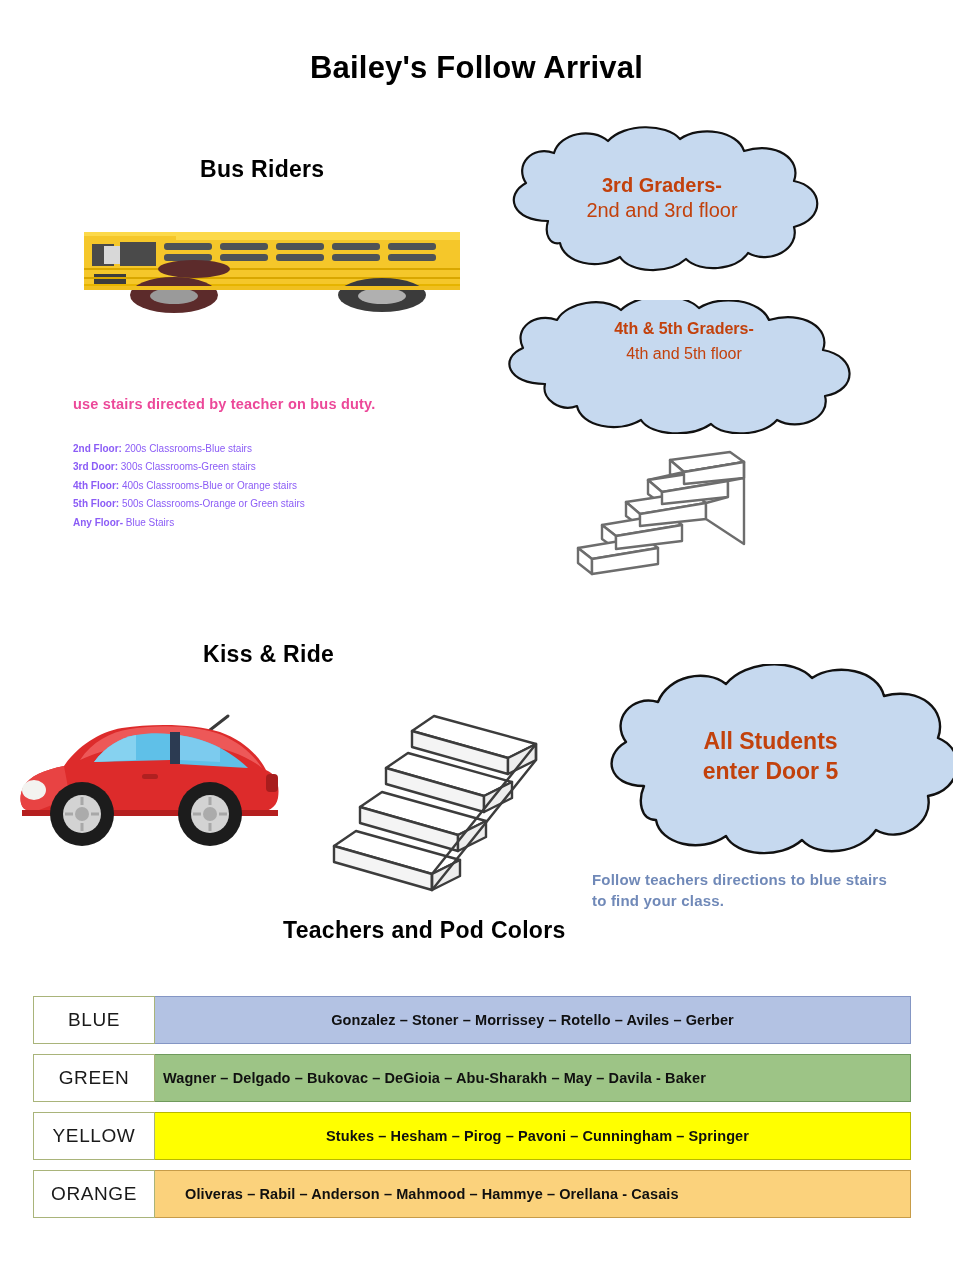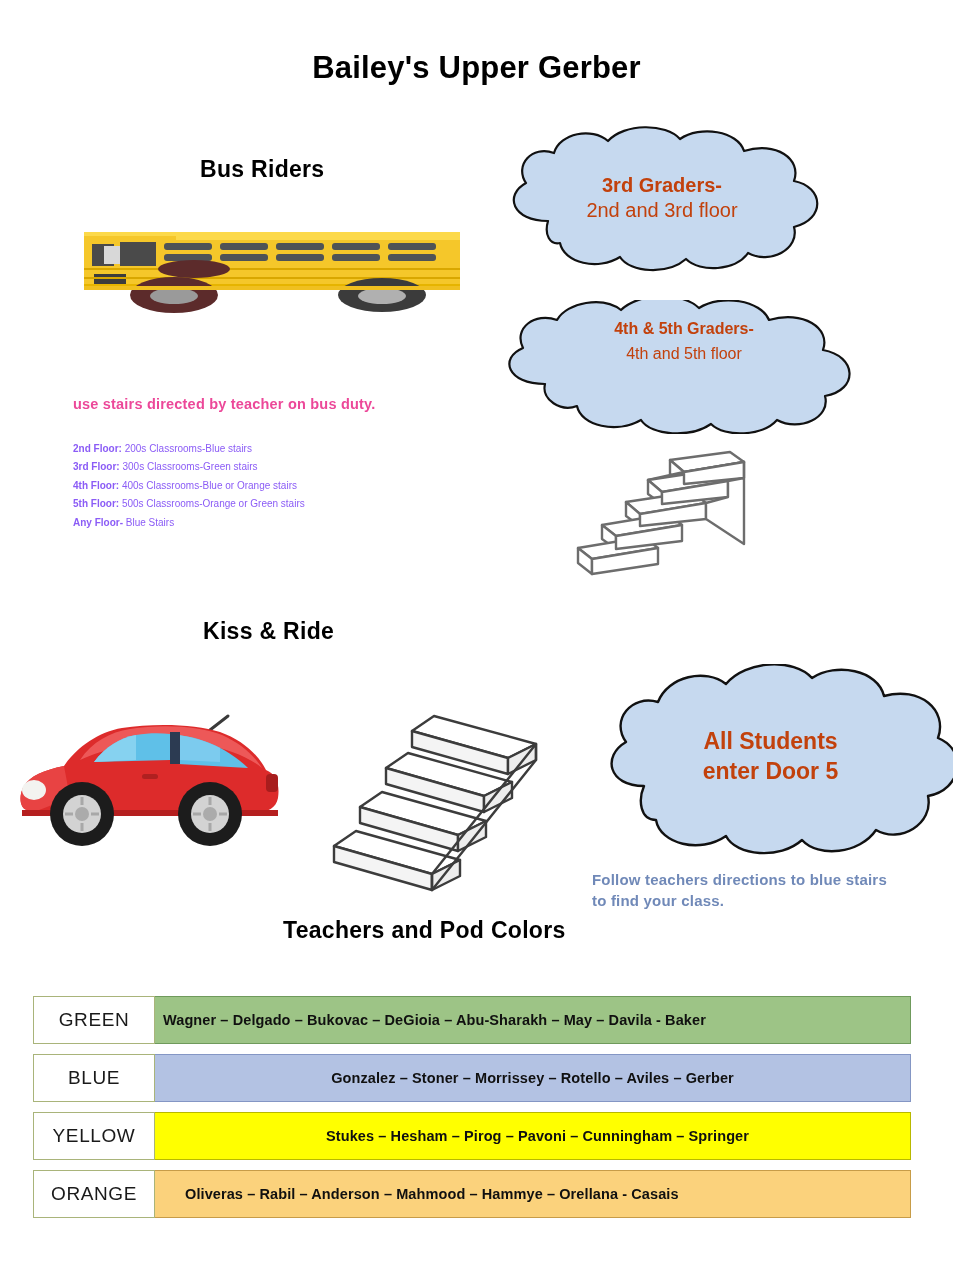--- a/index.html
+++ b/index.html
@@ -35,21 +35,21 @@
   }
 
   
   .section-heading {
     position: absolute;
     font-size: 23px;
     font-weight: bold;
     letter-spacing: 0.3px;
   }
   #heading-bus   { left: 200px; top: 156px; }
-  #heading-kiss  { left: 203px; top: 618px; }
+  #heading-kiss  { left: 203px; top: 641px; }
   #heading-pods  { left: 283px; top: 917px; }
 
   
   #bus-graphic {
     position: absolute;
     left: 82px; top: 222px;
     width: 380px; height: 92px;
   }
 
   
@@ -158,21 +158,21 @@
   .pod-row[data-pod="ORANGE"] .pod-names { background: #fbd27c; border-color: #c79c48; }
 
   .pod-row[data-pod="GREEN"]  .pod-names { justify-content: flex-start; padding-left: 8px; }
   .pod-row[data-pod="ORANGE"] .pod-names { justify-content: flex-start; padding-left: 30px; }
 </style>
 </head>
 <body>
 
 <div class="page">
 
-  <div id="page-title">Bailey's Upper Gerber</div>
+  <div id="page-title">Bailey's Follow Arrival</div>
 
   <div class="section-heading" id="heading-bus">Bus Riders</div>
 
   <svg id="bus-graphic" viewBox="0 0 380 92">
     <rect x="2" y="14" width="376" height="48" fill="#f5c72a"></rect>
     <rect x="2" y="10" width="376" height="8" fill="#fcd94a"></rect>
     <rect x="2" y="14" width="92" height="54" fill="#f5c72a"></rect>
 
     <rect x="10" y="22" width="22" height="22" fill="#4a4a4a"></rect>
     <rect x="22" y="24" width="16" height="18" fill="#d8d8d8"></rect>
@@ -204,21 +204,21 @@
     <rect x="2" y="64" width="376" height="4" fill="#f0c020"></rect>
   </svg>
 
   <div id="bus-duty-note">use stairs directed by teacher on bus duty.</div>
 
   <div id="floor-list">
     <div class="fl-row">
       <span class="fl-label">2nd Floor:</span><span class="fl-detail"> 200s Classrooms-Blue stairs</span>
     </div>
     <div class="fl-row">
-      <span class="fl-label">3rd Floor:</span><span class="fl-detail">  300s Classrooms-Green stairs</span>
+      <span class="fl-label">3rd Door:</span><span class="fl-detail">  300s Classrooms-Green stairs</span>
     </div>
     <div class="fl-row">
       <span class="fl-label">4th Floor:</span><span class="fl-detail">  400s Classrooms-Blue or Orange stairs</span>
     </div>
     <div class="fl-row">
       <span class="fl-label">5th Floor:</span><span class="fl-detail">  500s Classrooms-Orange or Green stairs</span>
     </div>
     <div class="fl-row">
       <span class="fl-label">Any Floor-</span><span class="fl-detail"> Blue Stairs</span>
     </div>
@@ -375,28 +375,28 @@
       <span class="ln1">All Students</span>
       <span class="ln2">enter Door 5</span>
     </div>
   </div>
 
   <div id="follow-note">Follow teachers directions to blue stairs to find your class.</div>
 
   <div class="section-heading" id="heading-pods">Teachers and Pod Colors</div>
 
   <div id="pod-table">
+    <div class="pod-row" data-pod="BLUE">
+      <div class="pod-label">BLUE</div>
+      <div class="pod-names">Gonzalez – Stoner – Morrissey – Rotello – Aviles – Gerber</div>
+    </div>
     <div class="pod-row" data-pod="GREEN">
       <div class="pod-label">GREEN</div>
       <div class="pod-names">Wagner – Delgado – Bukovac – DeGioia – Abu-Sharakh – May – Davila - Baker</div>
     </div>
-    <div class="pod-row" data-pod="BLUE">
-      <div class="pod-label">BLUE</div>
-      <div class="pod-names">Gonzalez – Stoner – Morrissey – Rotello – Aviles – Gerber</div>
-    </div>
     <div class="pod-row" data-pod="YELLOW">
       <div class="pod-label">YELLOW</div>
       <div class="pod-names">Stukes – Hesham – Pirog – Pavoni – Cunningham – Springer</div>
     </div>
     <div class="pod-row" data-pod="ORANGE">
       <div class="pod-label">ORANGE</div>
       <div class="pod-names">Oliveras – Rabil – Anderson – Mahmood – Hammye – Orellana - Casais</div>
     </div>
   </div>
 

